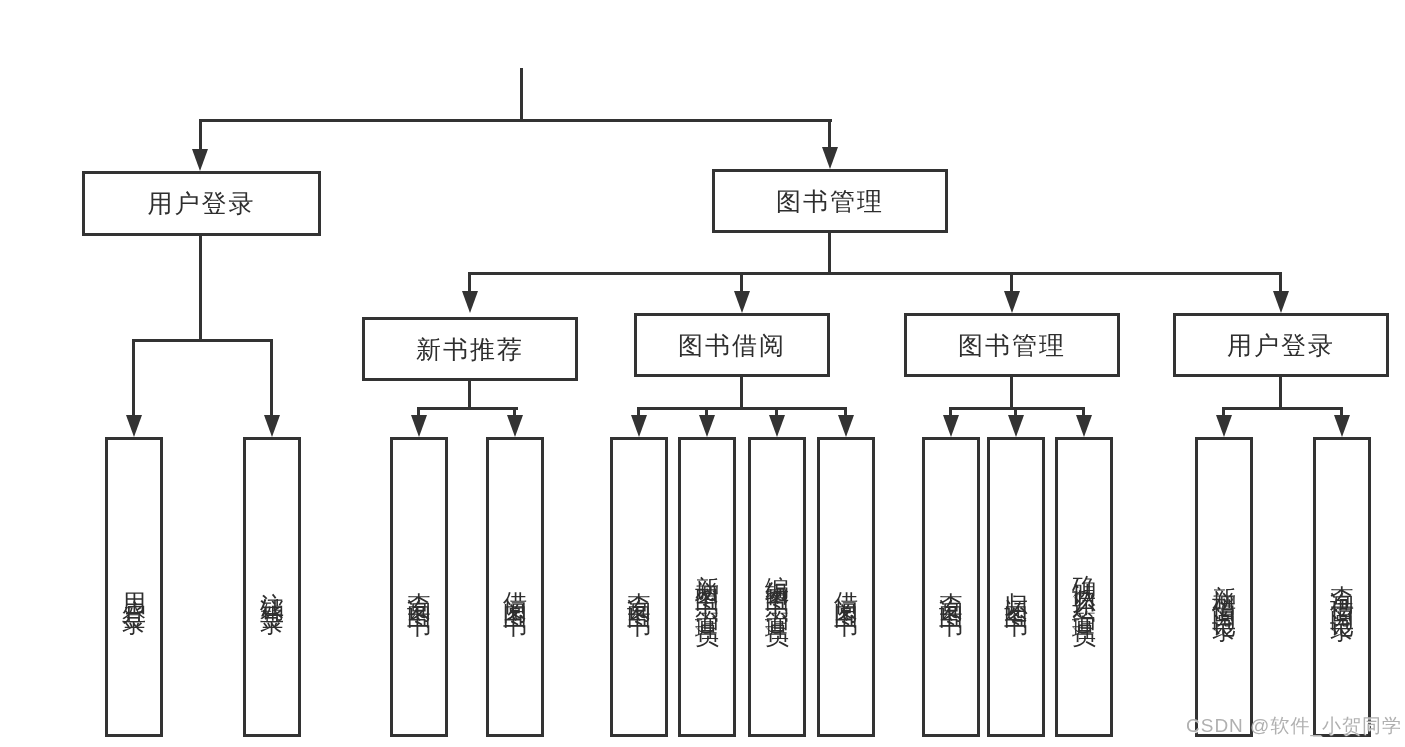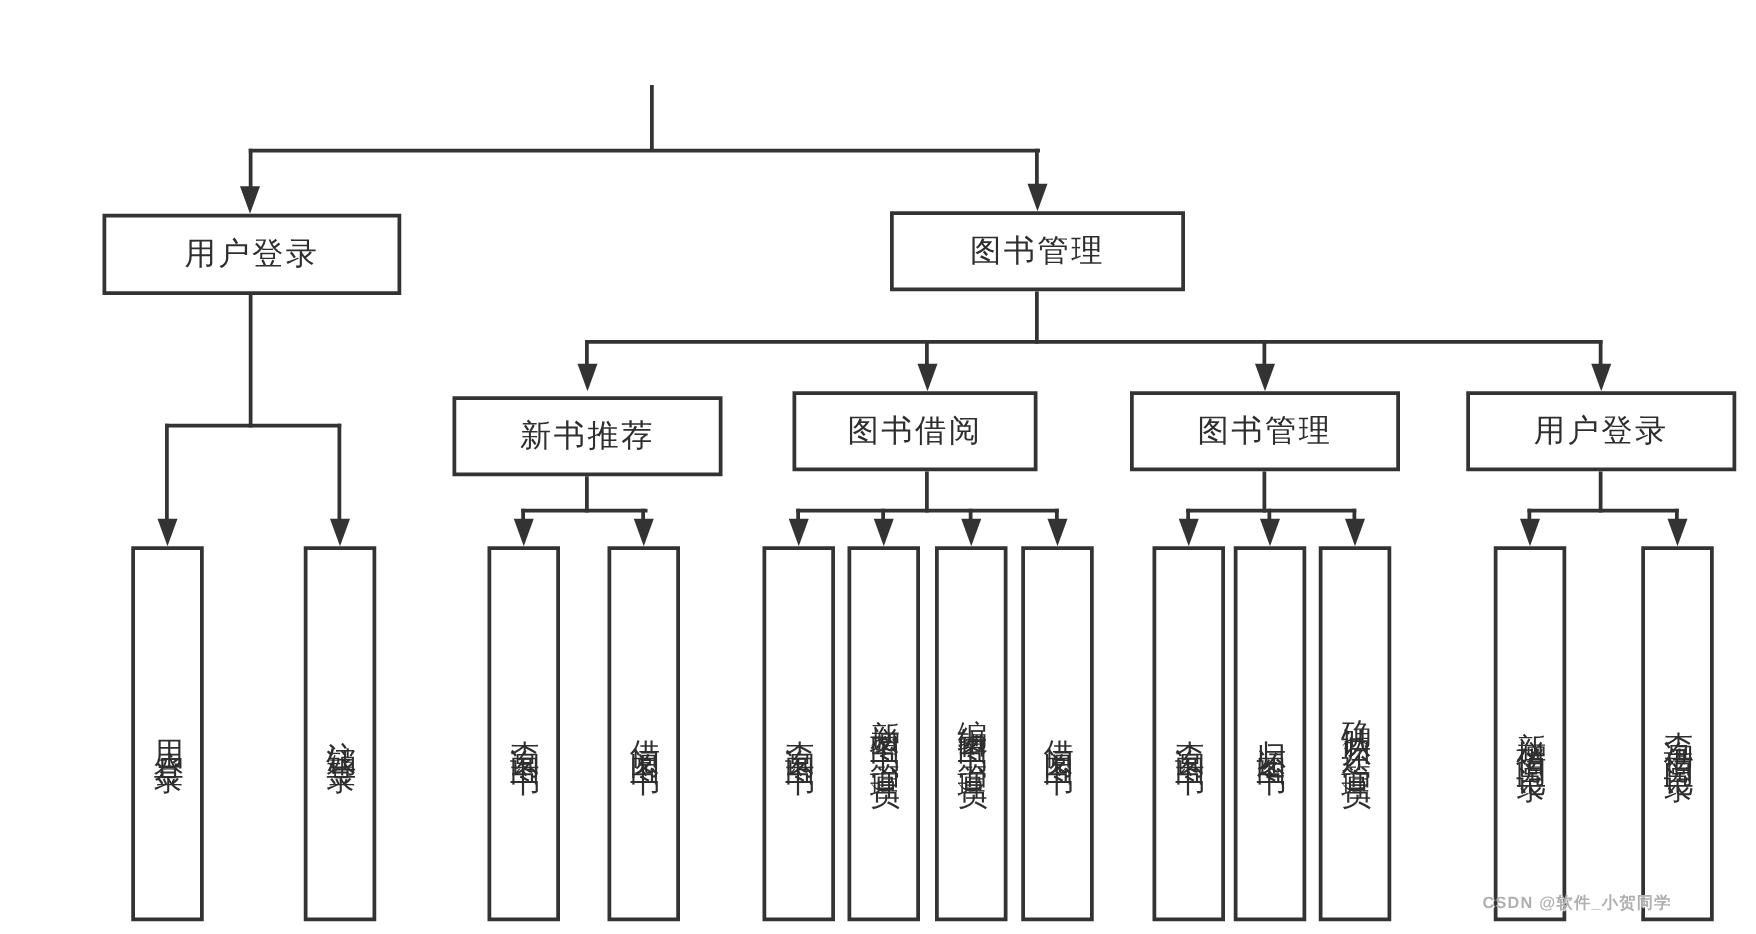--- a/index.html
+++ b/index.html
@@ -19,22 +19,22 @@
     font-size:24px;color:var(--text,#2e2e2e);letter-spacing:7px;z-index:2;line-height:1;
     top:437px;width:58px;height:300px;
   }
   .line{position:absolute;background:var(--line,#333);z-index:1;}
   .arrow{
     position:absolute;width:0;height:0;z-index:1;
     border-left:8px solid transparent;border-right:8px solid transparent;
     border-top:22px solid var(--line,#333);
   }
   .watermark{
-    position:absolute;z-index:5;color:var(--watermark,#b0b0b0);font-size:13px;
-    letter-spacing:1px;text-shadow:1px 1px 1px #fff;white-space:nowrap;font-weight:bold;
+    position:absolute;z-index:5;color:var(--watermark,#b0b0b0);font-size:19px;
+    letter-spacing:1px;text-shadow:1px 1px 1px #fff;white-space:nowrap;
   }
 </style>
 </head>
 <body>
 
 <div class="canvas">
 
 
   <div class="line" style="left:520px;top:68px;width:3px;height:53px"></div>
   <div class="line" style="left:199px;top:119px;width:633px;height:3px"></div>

